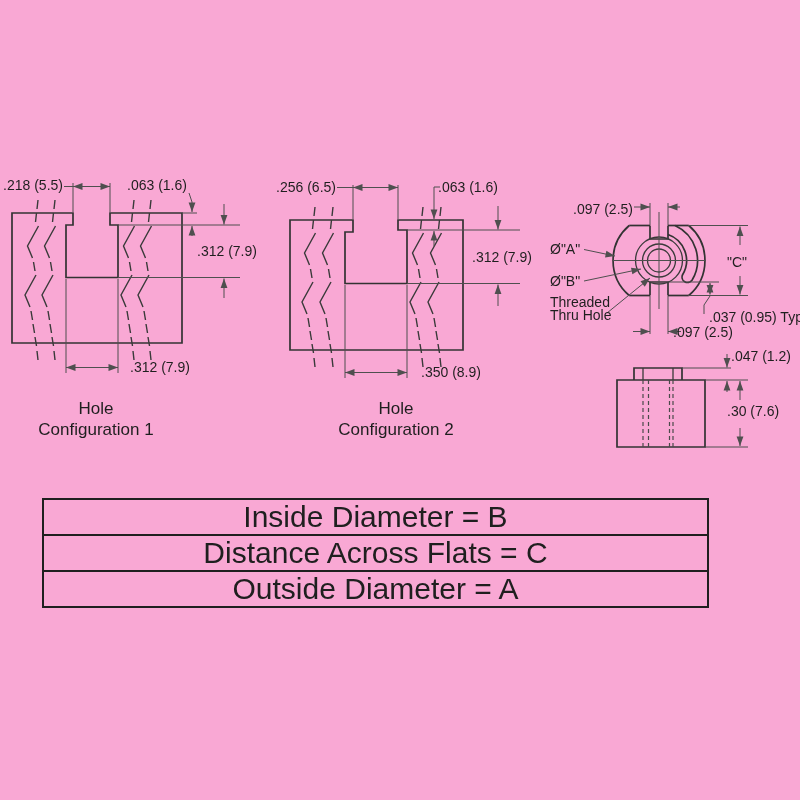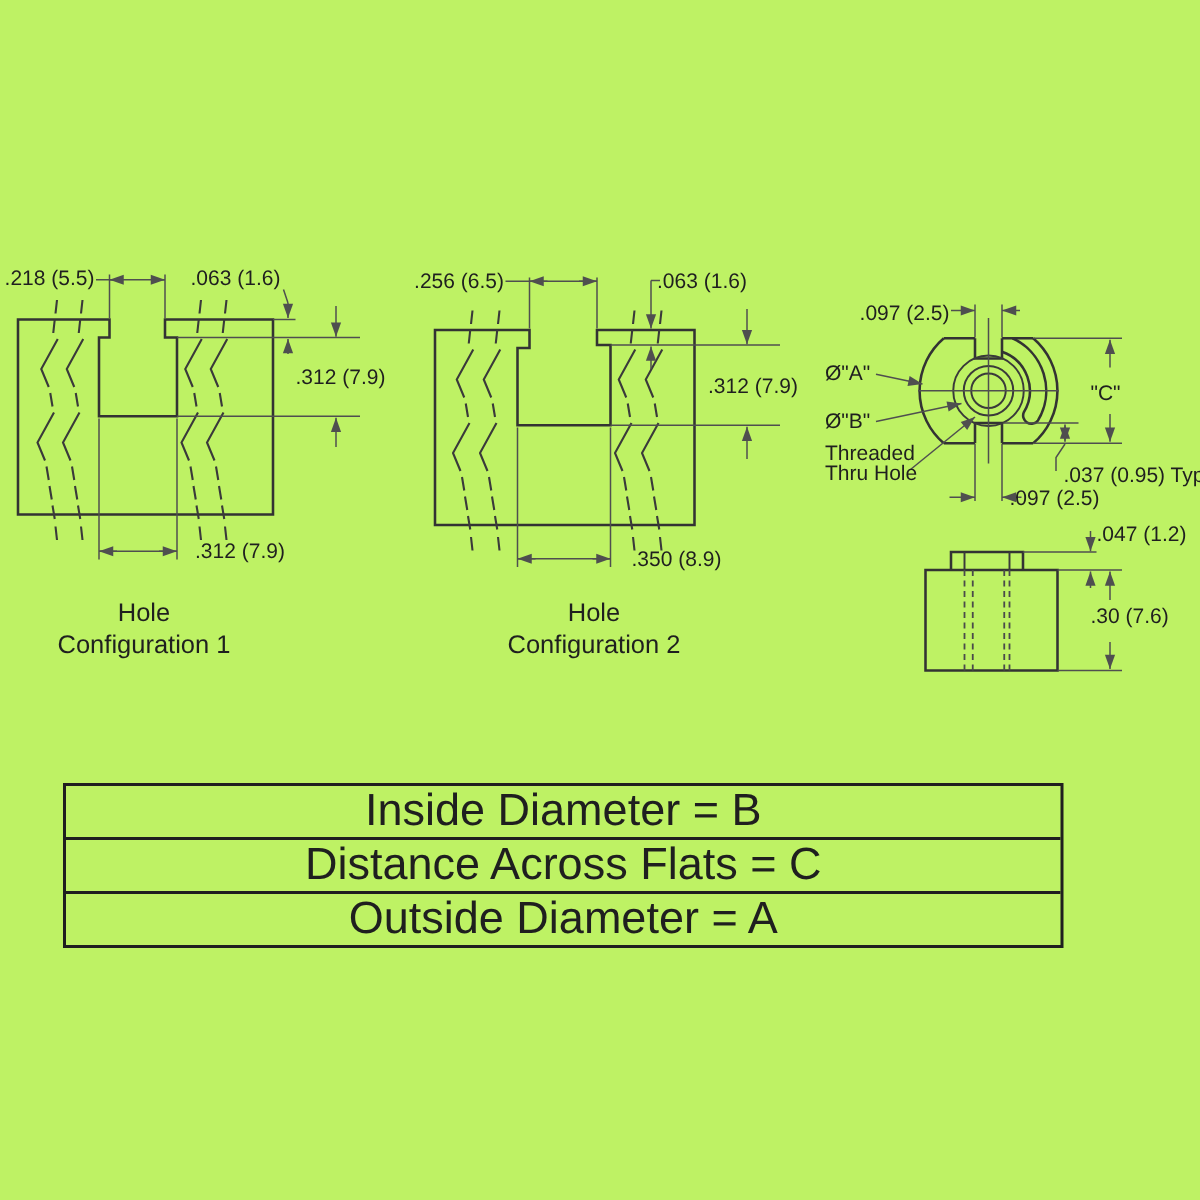--- a/index.html
+++ b/index.html
@@ -1,31 +1,31 @@
 <!DOCTYPE html>
 <html><head>
 <meta charset="utf-8">
 <style>
   html,body { margin:0; padding:0; background:#ffffff; }
   #canvas {
-    position:relative; width:800px; height:800px; background:#bef264;
+    position:relative; width:800px; height:800px; background:#f9a8d4;
     font-family:"Liberation Sans", sans-serif; overflow:hidden;
   }
   svg { position:absolute; left:0; top:0; }
   
   .ol   { stroke:#333333; stroke-width:1.7; fill:none; stroke-linejoin:miter; }
   .thin { stroke:#3a3a3a; stroke-width:1.3; fill:none; }
   .dim  { stroke:#4f4f4f; stroke-width:1;   fill:none; }
   .brk  { stroke:#3a3a3a; stroke-width:1.4; fill:none; }
   .hid  { stroke:#4a4a4a; stroke-width:1.2; fill:none; stroke-dasharray:4 3; }
   text  { fill:#1f1f1f; font-size:14px; font-family:"Liberation Sans", sans-serif; }
   text.title { font-size:17px; }
   
   #legend {
-    position:absolute; left:42px; top:522px; width:667px; height:110px;
+    position:absolute; left:42px; top:498px; width:667px; height:110px;
     border:2px solid #1f1f1f; box-sizing:border-box;
     display:flex; flex-direction:column;
   }
   #legend .row {
     flex:1; display:flex; align-items:center; justify-content:center;
     font-size:30px; color:#1f1f1f; border-bottom:2px solid #1f1f1f;
     box-sizing:border-box; line-height:1;
   }
   #legend .row:last-child { border-bottom:none; }
 </style>

